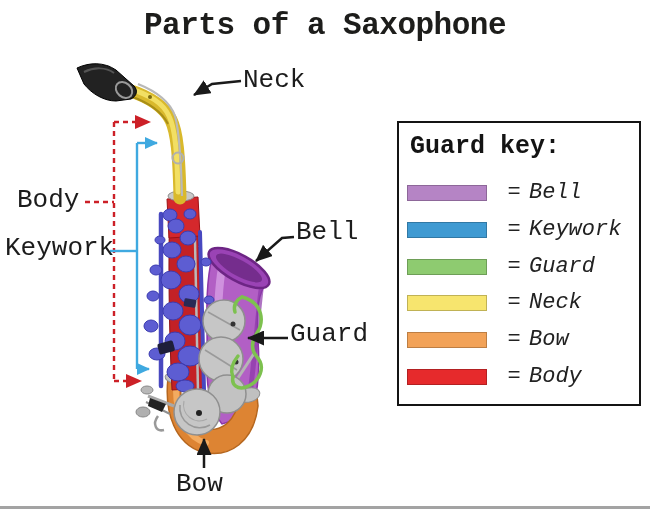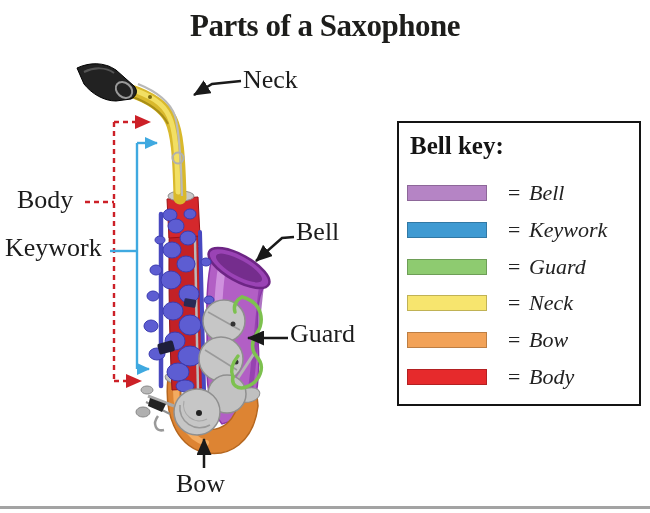--- a/index.html
+++ b/index.html
@@ -1,18 +1,18 @@
 <!DOCTYPE html>
 <html><head>
 <meta charset="utf-8">
 <style>
   html,body{margin:0;padding:0;background:#fff;}
   .page{
     position:relative;width:650px;height:513px;background:#ffffff;
-    font-family:Liberation Serif, serif;overflow:hidden;
+    font-family:Liberation Mono, monospace;overflow:hidden;
     border-right:1px solid #e2e2e2;
   }
   .title{
     position:absolute;top:8px;left:0;width:100%;text-align:center;
     font-size:31px;font-weight:bold;color:#1d1d1b;letter-spacing:-0.5px;
   }
   .svg-layer{position:absolute;left:0;top:0;}
   .part-label{
     position:absolute;font-size:26px;color:#1c1c1c;line-height:1;white-space:nowrap;
   }
@@ -175,21 +175,21 @@
   </svg>
 
   <div class="part-label lbl-neck">Neck</div>
   <div class="part-label lbl-body">Body</div>
   <div class="part-label lbl-keywork">Keywork</div>
   <div class="part-label lbl-bell">Bell</div>
   <div class="part-label lbl-guard">Guard</div>
   <div class="part-label lbl-bow">Bow</div>
 
   <div class="color-key">
-    <div class="ck-heading">Bell key:</div>
+    <div class="ck-heading">Guard key:</div>
 
     <div class="ck-row row-0">
       <span class="ck-swatch" style="background: rgb(181, 132, 197);"></span>
       <span class="ck-eq">=</span>
       <span class="ck-label">Bell</span>
     </div>
     <div class="ck-row row-1">
       <span class="ck-swatch" style="background: rgb(63, 154, 210);"></span>
       <span class="ck-eq">=</span>
       <span class="ck-label">Keywork</span>

